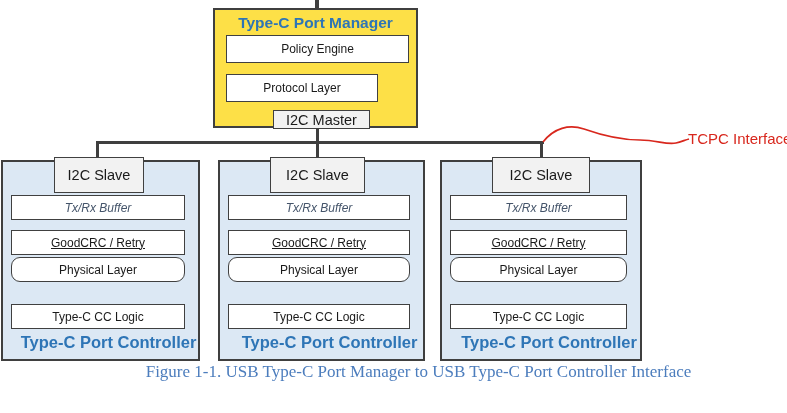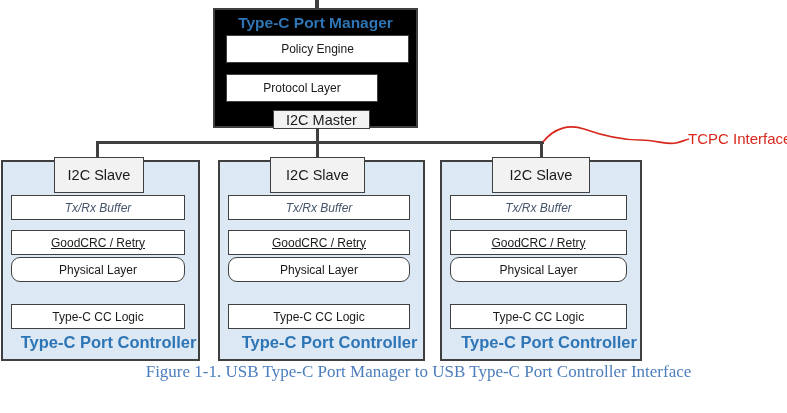--- a/index.html
+++ b/index.html
@@ -12,21 +12,21 @@
   .line{position:absolute;background:#3f3f3f;}
   .stub-top{left:315px;top:0;width:4px;height:9px;}
   .master-drop{left:316px;top:127px;width:3px;height:17px;}
   .bus-horizontal{left:96px;top:141px;width:448px;height:3px;}
   .drop-left{left:96px;top:141px;width:3px;height:18px;}
   .drop-mid{left:316px;top:141px;width:3px;height:18px;}
   .drop-right{left:540px;top:141px;width:3px;height:18px;}
   
   .manager{
     position:absolute;left:213px;top:8px;width:205px;height:120px;
-    background:#000000;border:2px solid #3f3f3f;
+    background:#fde047;border:2px solid #3f3f3f;
   }
   .manager-title{
     margin-top:4px;text-align:center;color:#2e75b6;font-size:15.5px;font-weight:600;
   }
   .white-box{
     position:absolute;background:#ffffff;border:1.5px solid #404040;
     display:flex;align-items:center;justify-content:center;
     font-size:12px;color:#1a1a1a;
   }
   .policy{left:11px;top:25px;width:183px;height:28px;}

